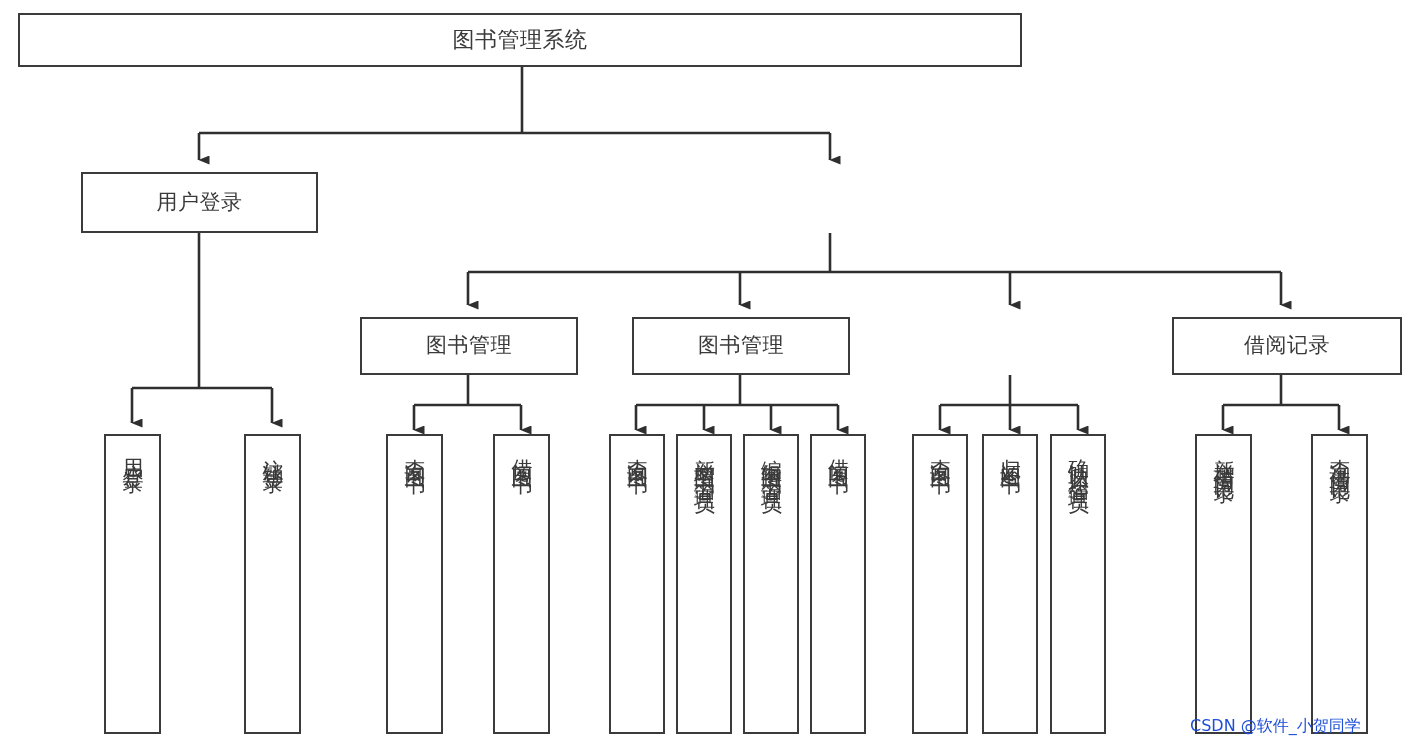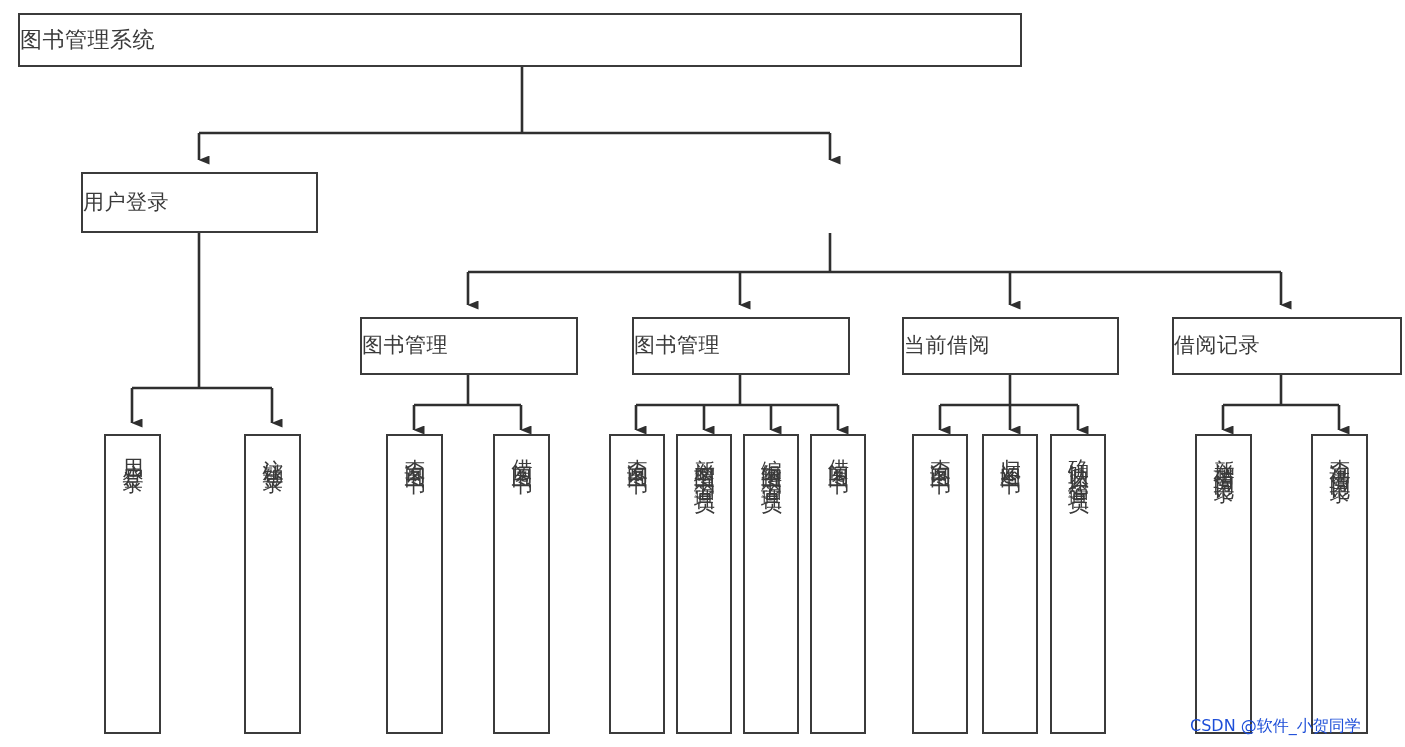--- a/index.html
+++ b/index.html
@@ -26,20 +26,21 @@
     width: 1405px;
     height: 747px;
   }
   .node-box {
     position: absolute;
     box-sizing: border-box;
     background: #ffffff;
     border: 2px solid #3b3b3b;
     display: flex;
     align-items: center;
+    justify-content: center;
   }
   .node-label-h {
     font-size: 21px;
     color: #3a3a3a;
     line-height: 1.1;
     letter-spacing: 0.5px;
     white-space: nowrap;
     font-family: "DejaVu Sans", "Liberation Sans", sans-serif;
   }
   .node-box.root .node-label-h { font-size: 22px; }
@@ -127,23 +128,20 @@
   <div class="node-box" style="left:81px; top:172px; width:237px; height:61px;">
     <span class="node-label-h">用户登录</span>
   </div>
 
   <div class="node-box" style="left:360px; top:317px; width:218px; height:58px;">
     <span class="node-label-h">图书管理</span>
   </div>
   <div class="node-box" style="left:632px; top:317px; width:218px; height:58px;">
     <span class="node-label-h">图书管理</span>
   </div>
-  <div class="node-box" style="left:902px; top:317px; width:217px; height:58px;">
-    <span class="node-label-h">当前借阅</span>
-  </div>
   <div class="node-box" style="left:1172px; top:317px; width:230px; height:58px;">
     <span class="node-label-h">借阅记录</span>
   </div>
 
   <div class="node-box leaf" style="left:104px; top:434px; width:57px; height:300px;">
     <span class="node-label-v">用户登录</span>
   </div>
   <div class="node-box leaf" style="left:244px; top:434px; width:57px; height:300px;">
     <span class="node-label-v">注销登录</span>
   </div>

